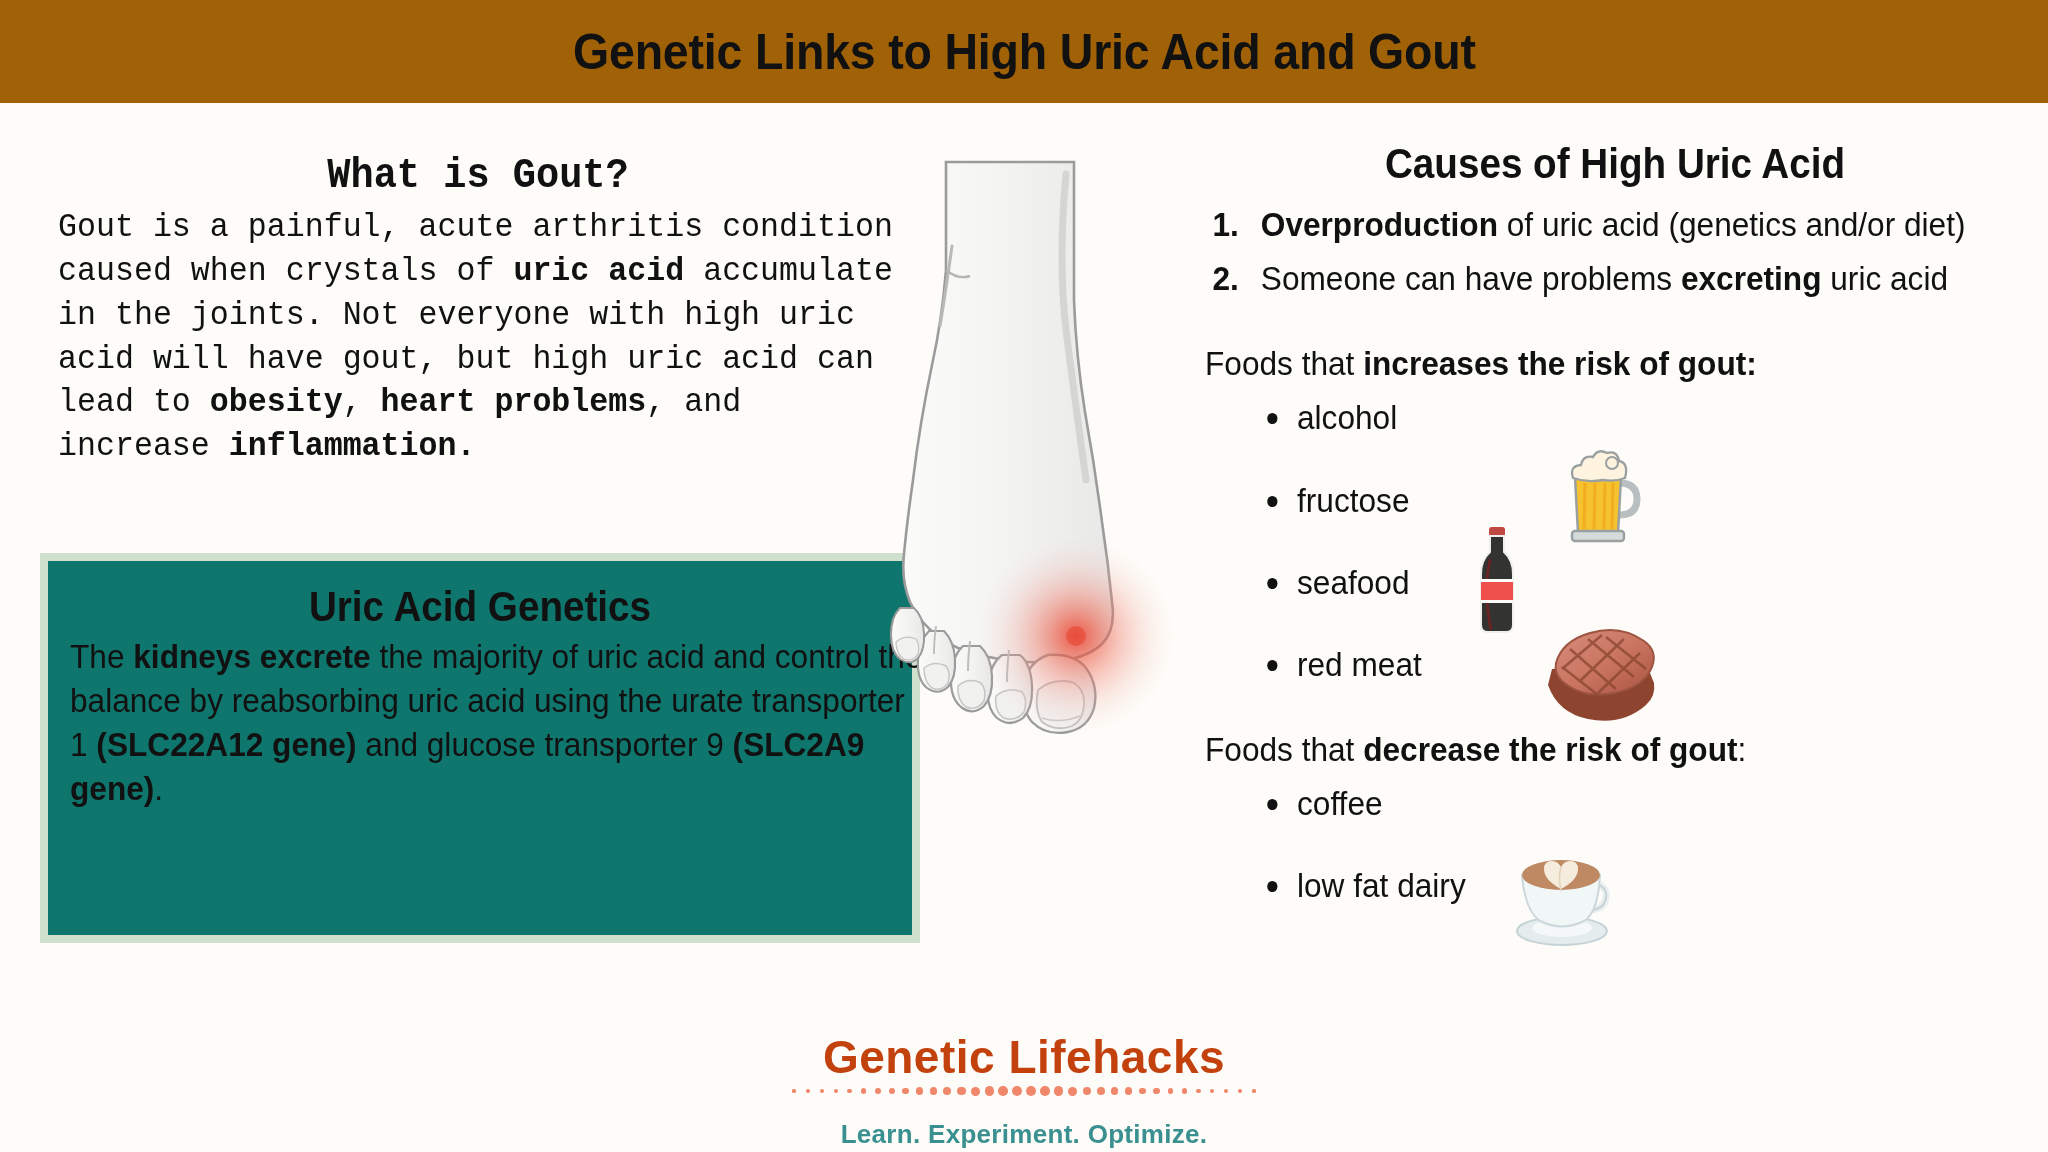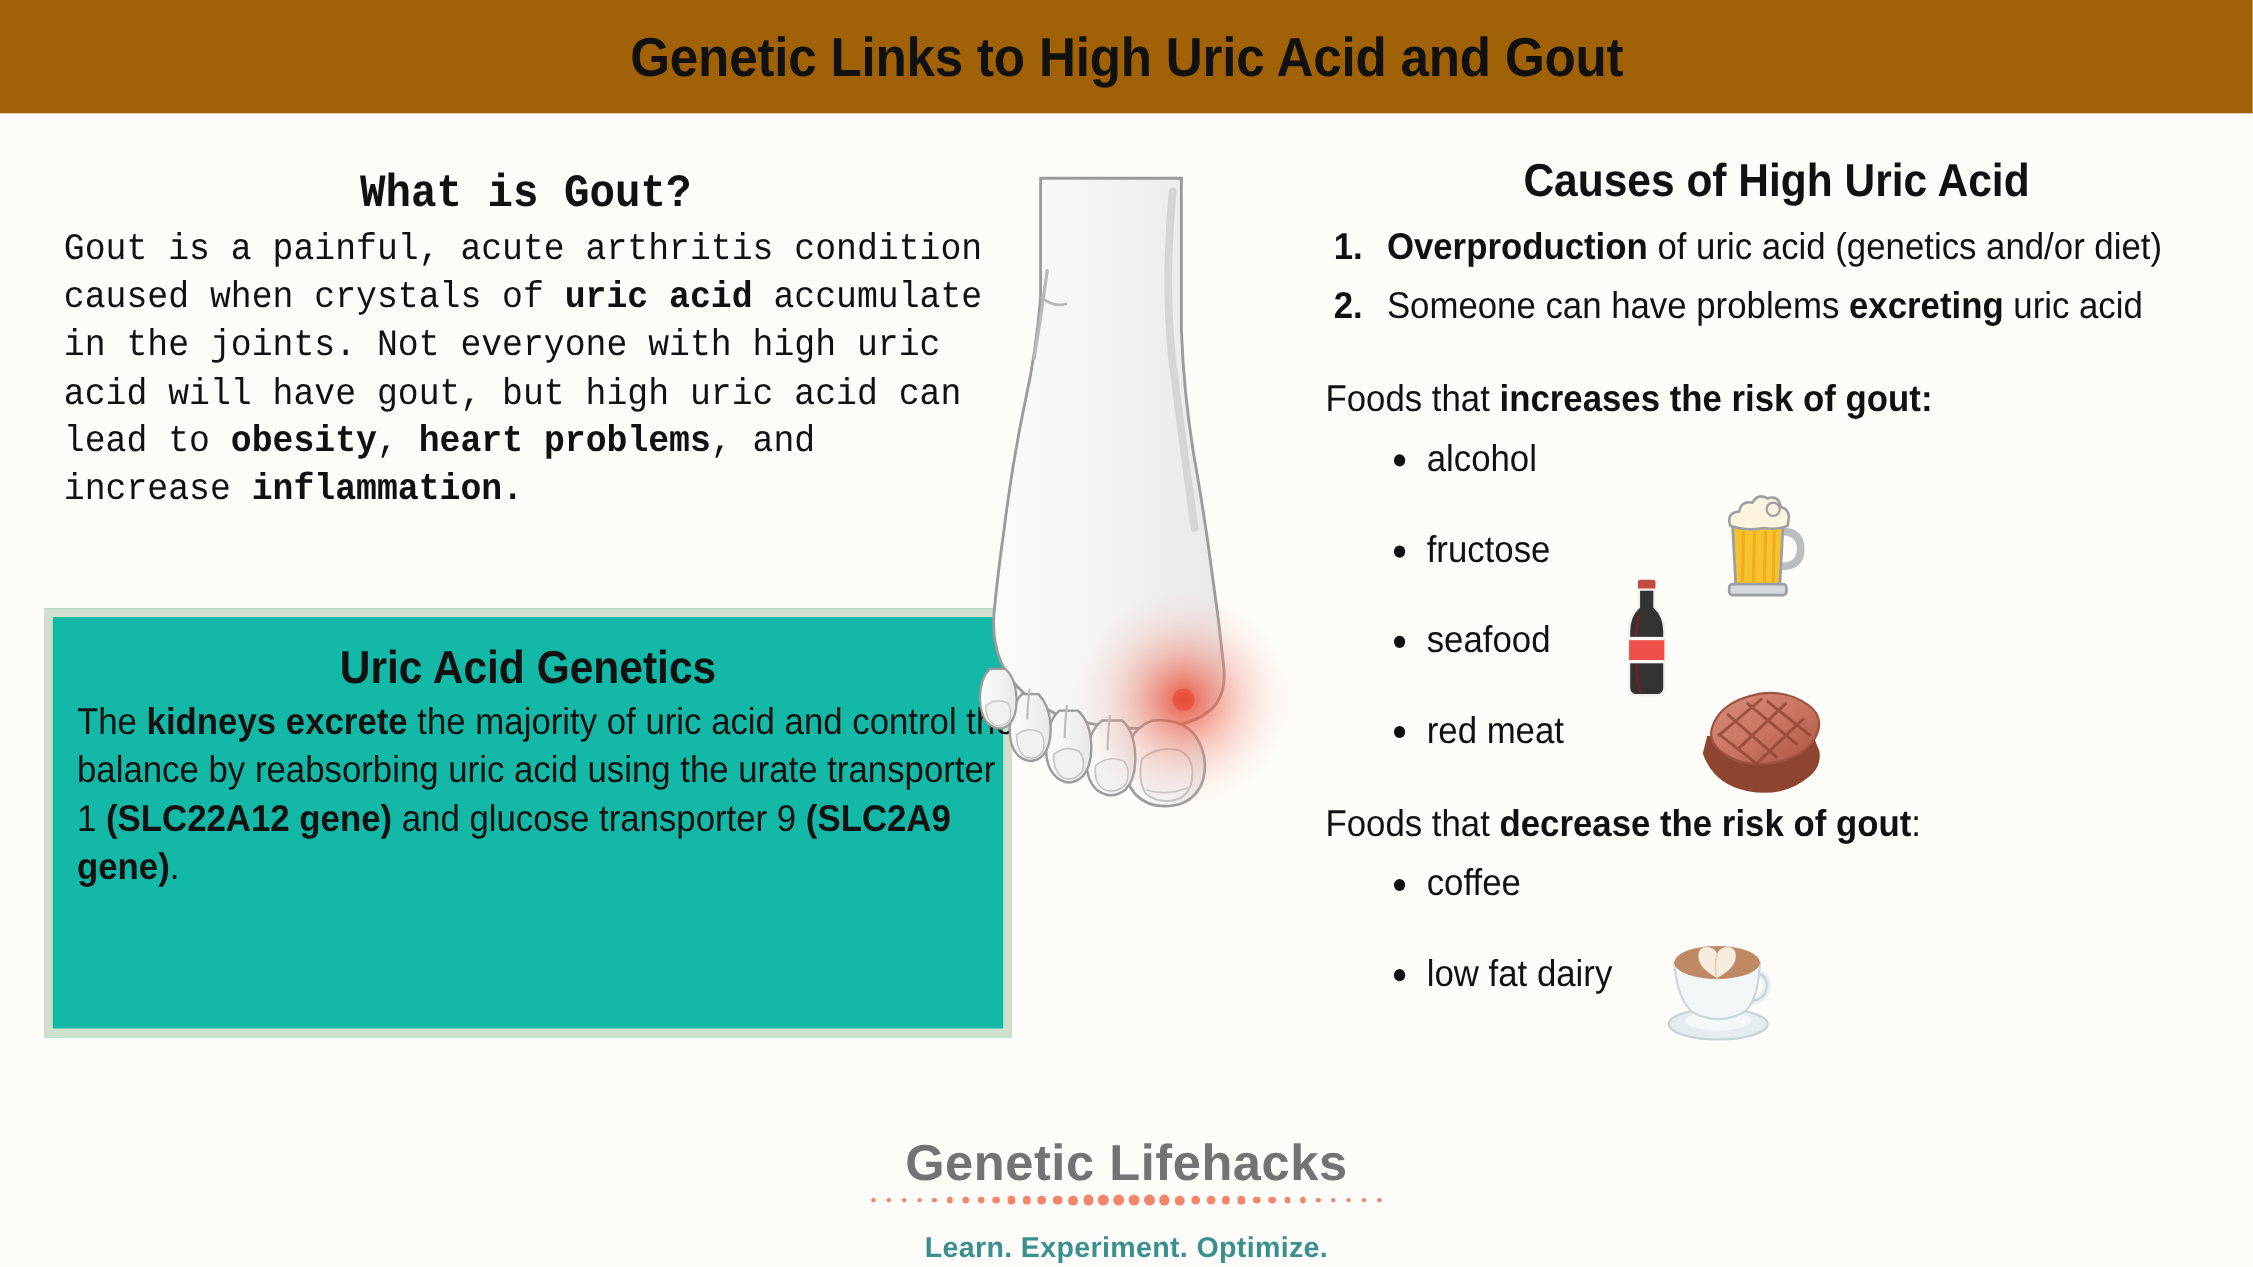--- a/index.html
+++ b/index.html
@@ -33,21 +33,21 @@
     transform:scaleX(.93);transform-origin:left center;
   }
   .body-txt b{font-weight:bold;}
   
   #left-col{position:absolute;left:58px;top:152px;width:840px;font-family:Liberation Mono, monospace;}
   #what-is-gout-title{margin:0 0 6px 0;}
   #what-is-gout-text{width:905px;}
   
   #genetics-box{
     position:absolute;left:40px;top:553px;width:880px;height:390px;
-    border:8px solid #cfe0cd;background:#14b8a6;box-sizing:border-box;
+    border:8px solid #cfe0cd;background:#0f766e;box-sizing:border-box;
   }
   #genetics-title{margin:22px 0 4px 0;}
   #genetics-text{width:925px;margin-left:22px;}
   
   #foot-figure{
     position:absolute;left:880px;top:150px;width:300px;height:590px;
   }
   #foot-figure svg{display:block;}
   
   #right-col{position:absolute;left:1205px;top:140px;width:820px;}
@@ -81,21 +81,21 @@
   .food-img{position:absolute;}
   #img-beer{left:1553px;top:449px;}
   #img-cola{left:1475px;top:525px;}
   #img-steak{left:1540px;top:619px;}
   #img-coffee{left:1510px;top:845px;}
   
   #footer-logo{
     position:absolute;left:0;top:1030px;width:2048px;text-align:center;
   }
   #logo-main{
-    font-size:46px;font-weight:bold;color:#737373;letter-spacing:.5px;
+    font-size:46px;font-weight:bold;color:#c2410c;letter-spacing:.5px;
   }
   #logo-dots{
     height:12px;margin:1px auto 2px auto;width:460px;position:relative;
   }
   #logo-dots span{position:absolute;border-radius:50%;background:#f0866a;top:50%;}
   #logo-tag{
     font-size:26px;font-weight:bold;color:#3a9090;letter-spacing:.3px;margin-top:22px;
   }
 </style>
 </head>

